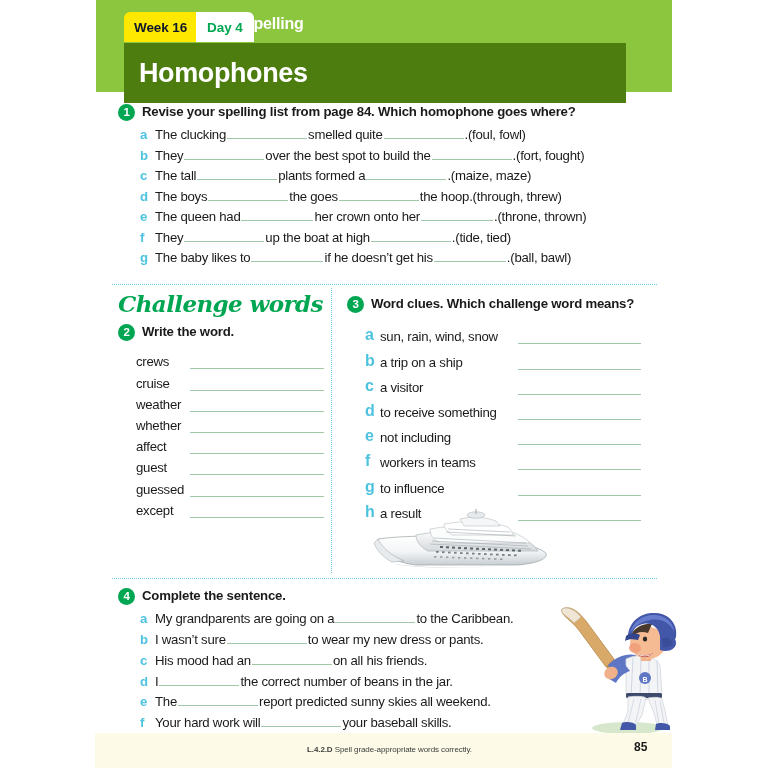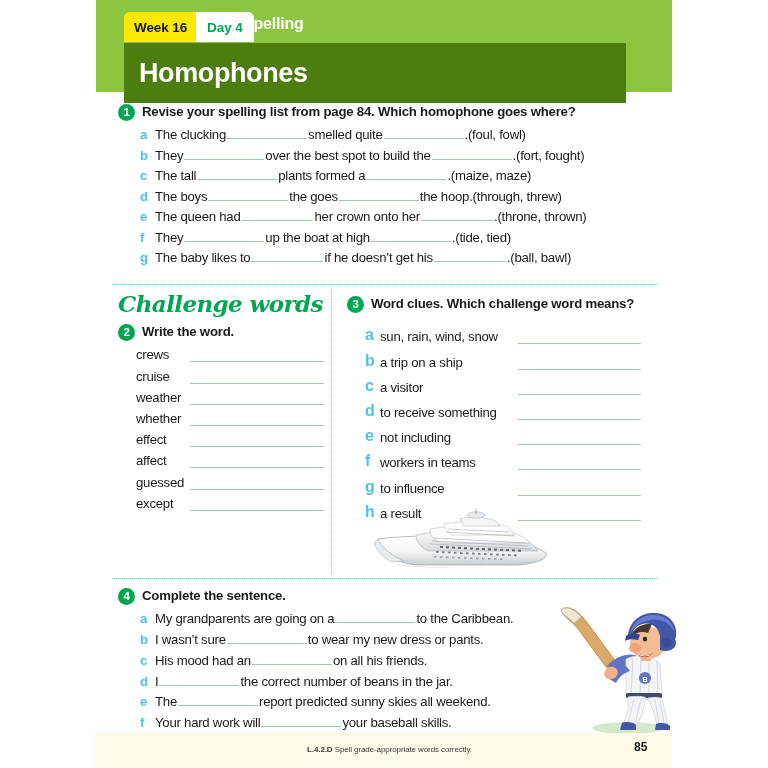--- a/index.html
+++ b/index.html
@@ -125,21 +125,21 @@
   .ch-title {
     font-family: "DejaVu Serif", serif;
     font-style: italic;
     font-weight: bold;
     font-size: 23px;
     color: #00a651;
     letter-spacing: -0.6px;
     line-height: 1;
     margin-bottom: 9px;
   }
-  .ex2 .wordlist { }
+  .ex2 .wordlist { margin-top: 7px; }
   .word-row {
     display: flex; align-items: flex-end;
     height: 21.2px;
   }
   .word-row .w {
     font-size: 13.2px; color: #1a1a1a;
     width: 72px; flex: 0 0 auto;
     padding-left: 18px;
     letter-spacing: -0.25px;
   }
@@ -305,25 +305,25 @@
       </div>
       <div class="word-row">
         <span class="w">weather</span>
         <span class="wline"></span>
       </div>
       <div class="word-row">
         <span class="w">whether</span>
         <span class="wline"></span>
       </div>
       <div class="word-row">
-        <span class="w">effect</span>
-        <span class="wline"></span>
-      </div>
-      <div class="word-row">
         <span class="w">affect</span>
+        <span class="wline"></span>
+      </div>
+      <div class="word-row">
+        <span class="w">guest</span>
         <span class="wline"></span>
       </div>
       <div class="word-row">
         <span class="w">guessed</span>
         <span class="wline"></span>
       </div>
       <div class="word-row">
         <span class="w">except</span>
         <span class="wline"></span>
       </div>

